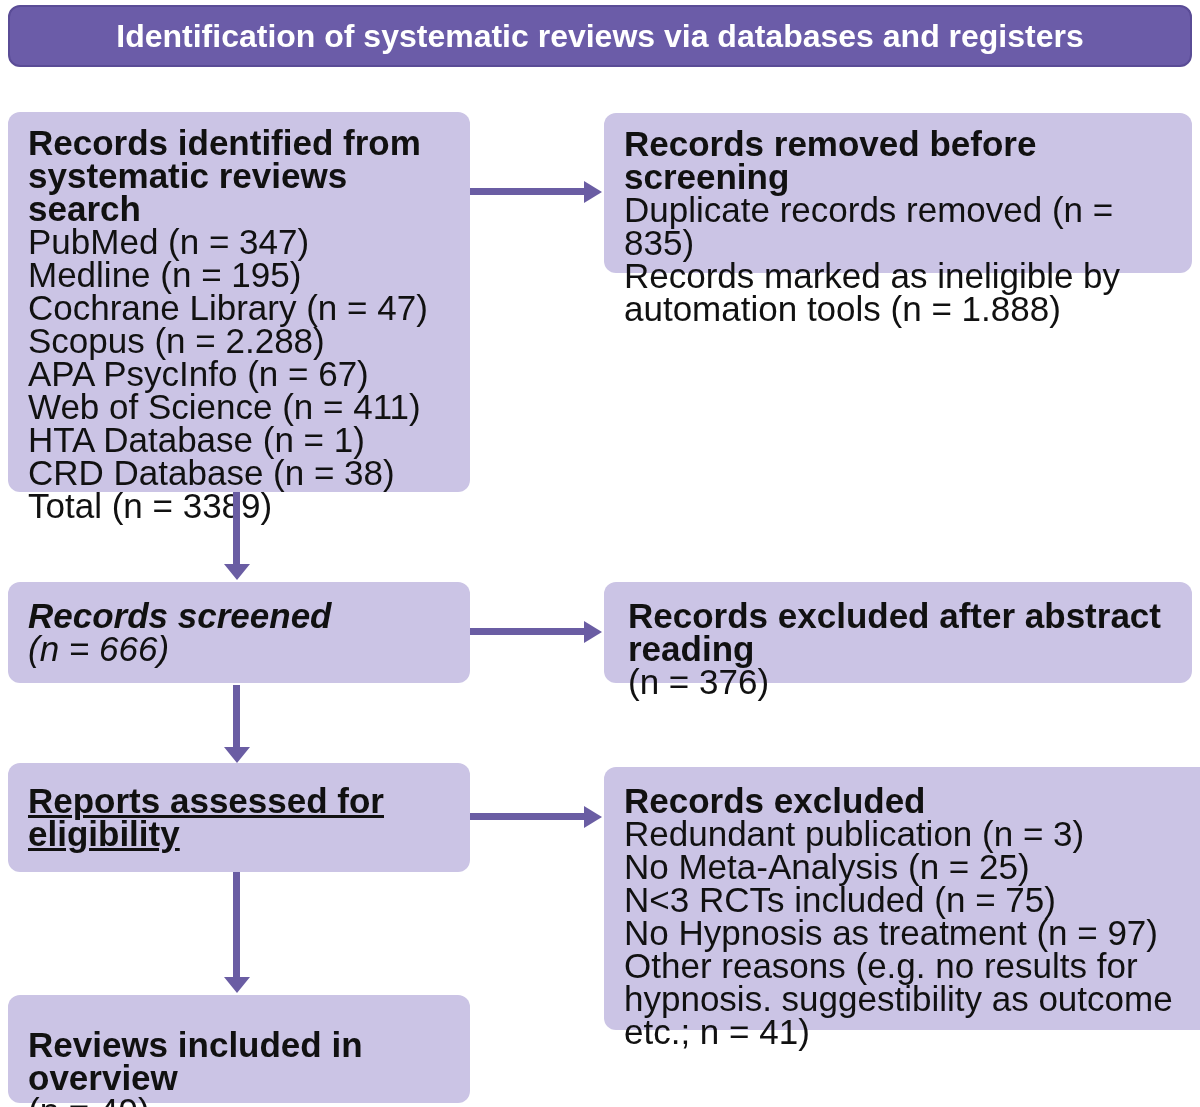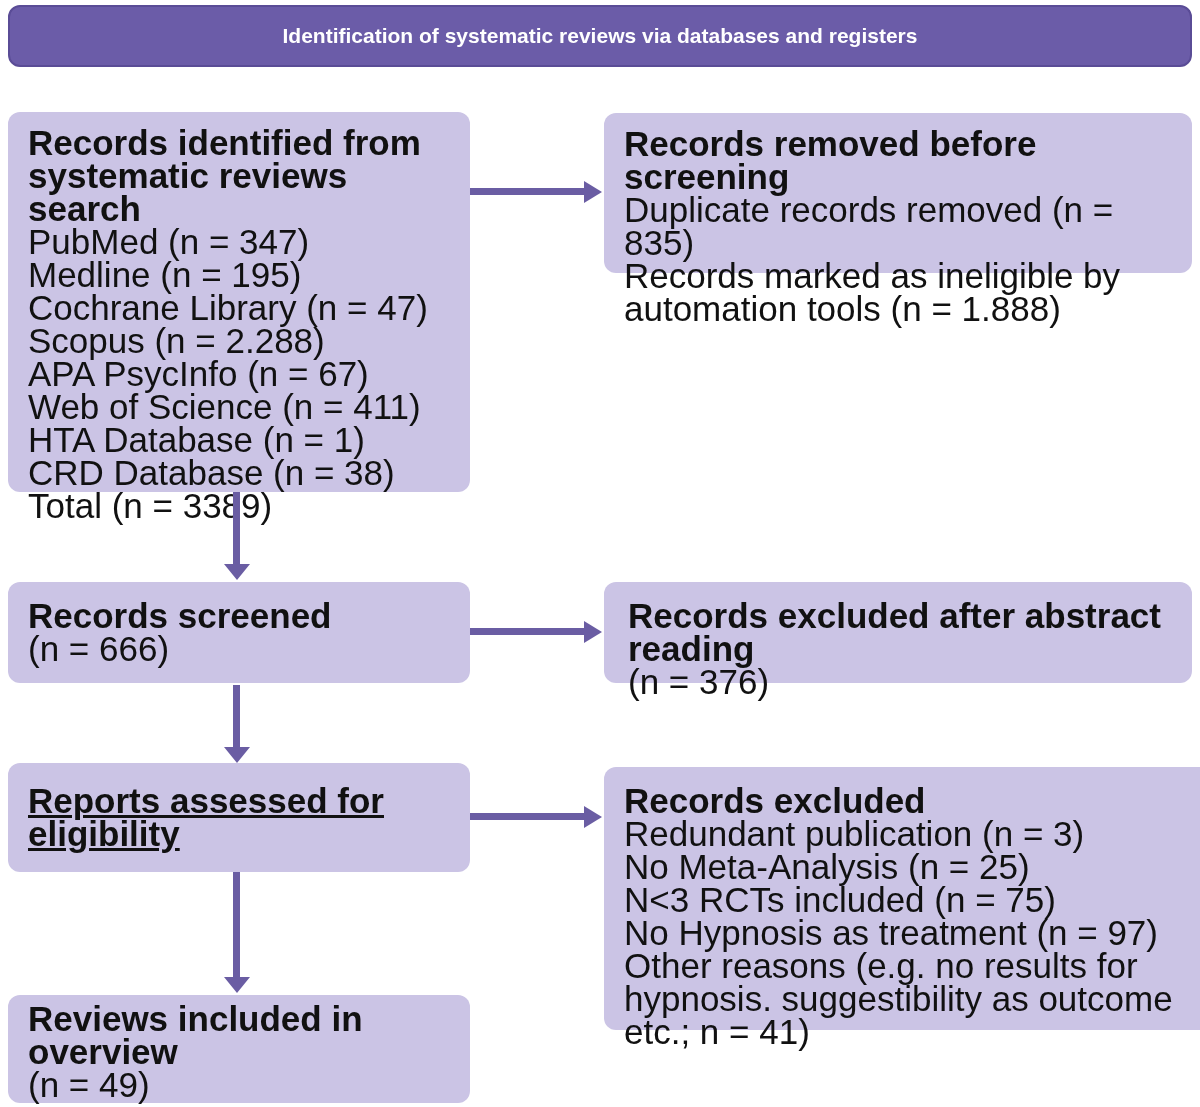--- a/index.html
+++ b/index.html
@@ -29,40 +29,40 @@
     left: 8px; top: 5px;
     width: 1184px; height: 62px;
     background: var(--banner-bg);
     border: 2px solid var(--banner-border);
     border-radius: 12px;
     display: flex;
     align-items: center;
     justify-content: center;
     color: var(--banner-text);
     font-weight: bold;
-    font-size: 21px;
+    font-size: 32px;
   }
   .box {
     position: absolute;
     background: var(--box-bg);
     border-radius: 12px;
     padding: 14px 20px;
     font-size: 35px;
     line-height: 33px;
   }
   .box-heading { font-weight: bold; }
   .box-line { font-weight: normal; }
 
   .pos-identified        { left: 8px;   top: 112px; width: 462px; height: 380px; }
   .pos-removed           { left: 604px; top: 113px; width: 588px; height: 160px; }
-  .pos-screened          { left: 8px;   top: 582px; width: 462px; height: 101px; padding-top: 17px; }
+  .pos-screened          { left: 8px;   top: 582px; width: 462px; height: 101px; padding-top: 17px; font-style: italic; }
   .pos-excluded-abstract { left: 604px; top: 582px; width: 588px; height: 101px; padding-top: 17px; padding-left: 24px; }
   .pos-assessed          { left: 8px;   top: 763px; width: 462px; height: 109px; padding-top: 21px; text-decoration: underline; }
   .pos-excluded-reports  { left: 604px; top: 767px; width: 648px; height: 263px; padding-top: 17px; }
-  .pos-included          { left: 8px;   top: 995px; width: 462px; height: 108px; padding-top: 7px; }
+  .pos-included          { left: 8px;   top: 995px; width: 462px; height: 108px; padding-top: 33px; }
 
   .hline {
     position: absolute;
     height: 7px;
     background: var(--arrow);
   }
   .vline {
     position: absolute;
     width: 7px;
     background: var(--arrow);

